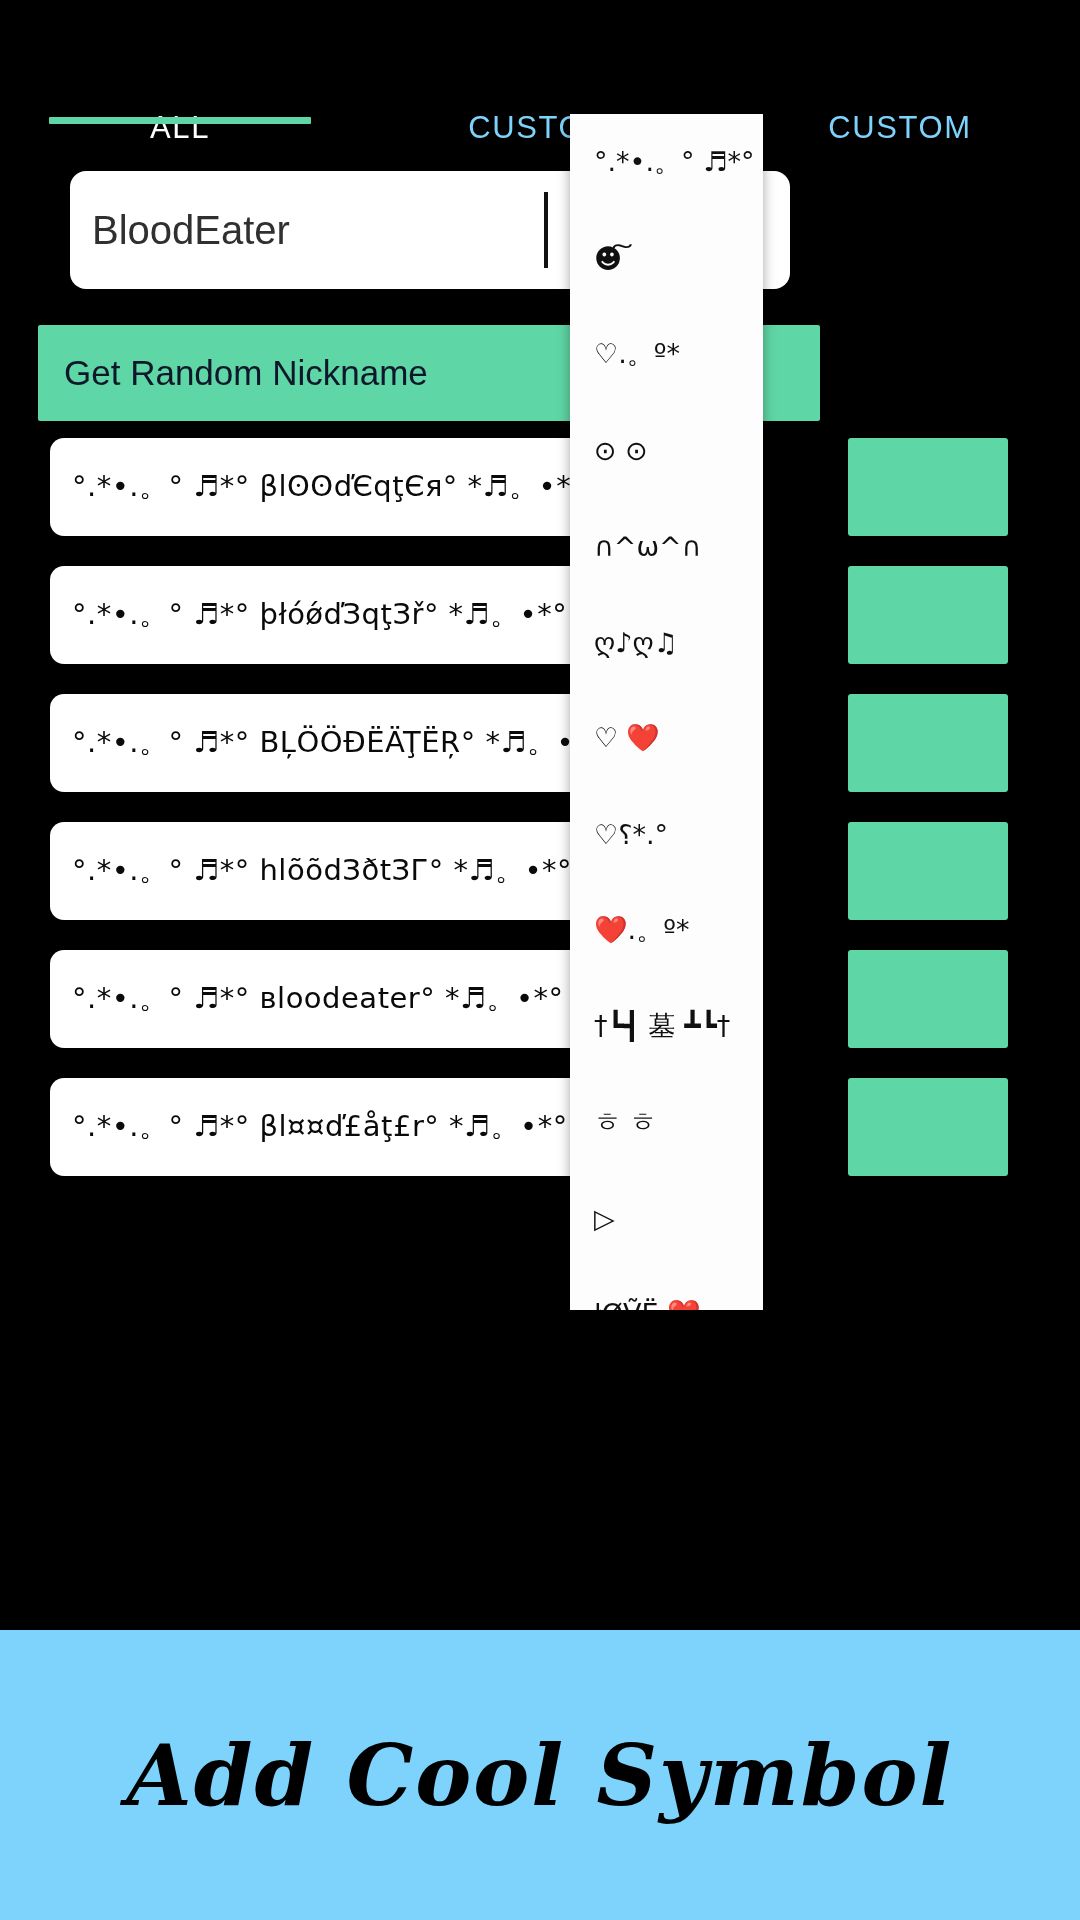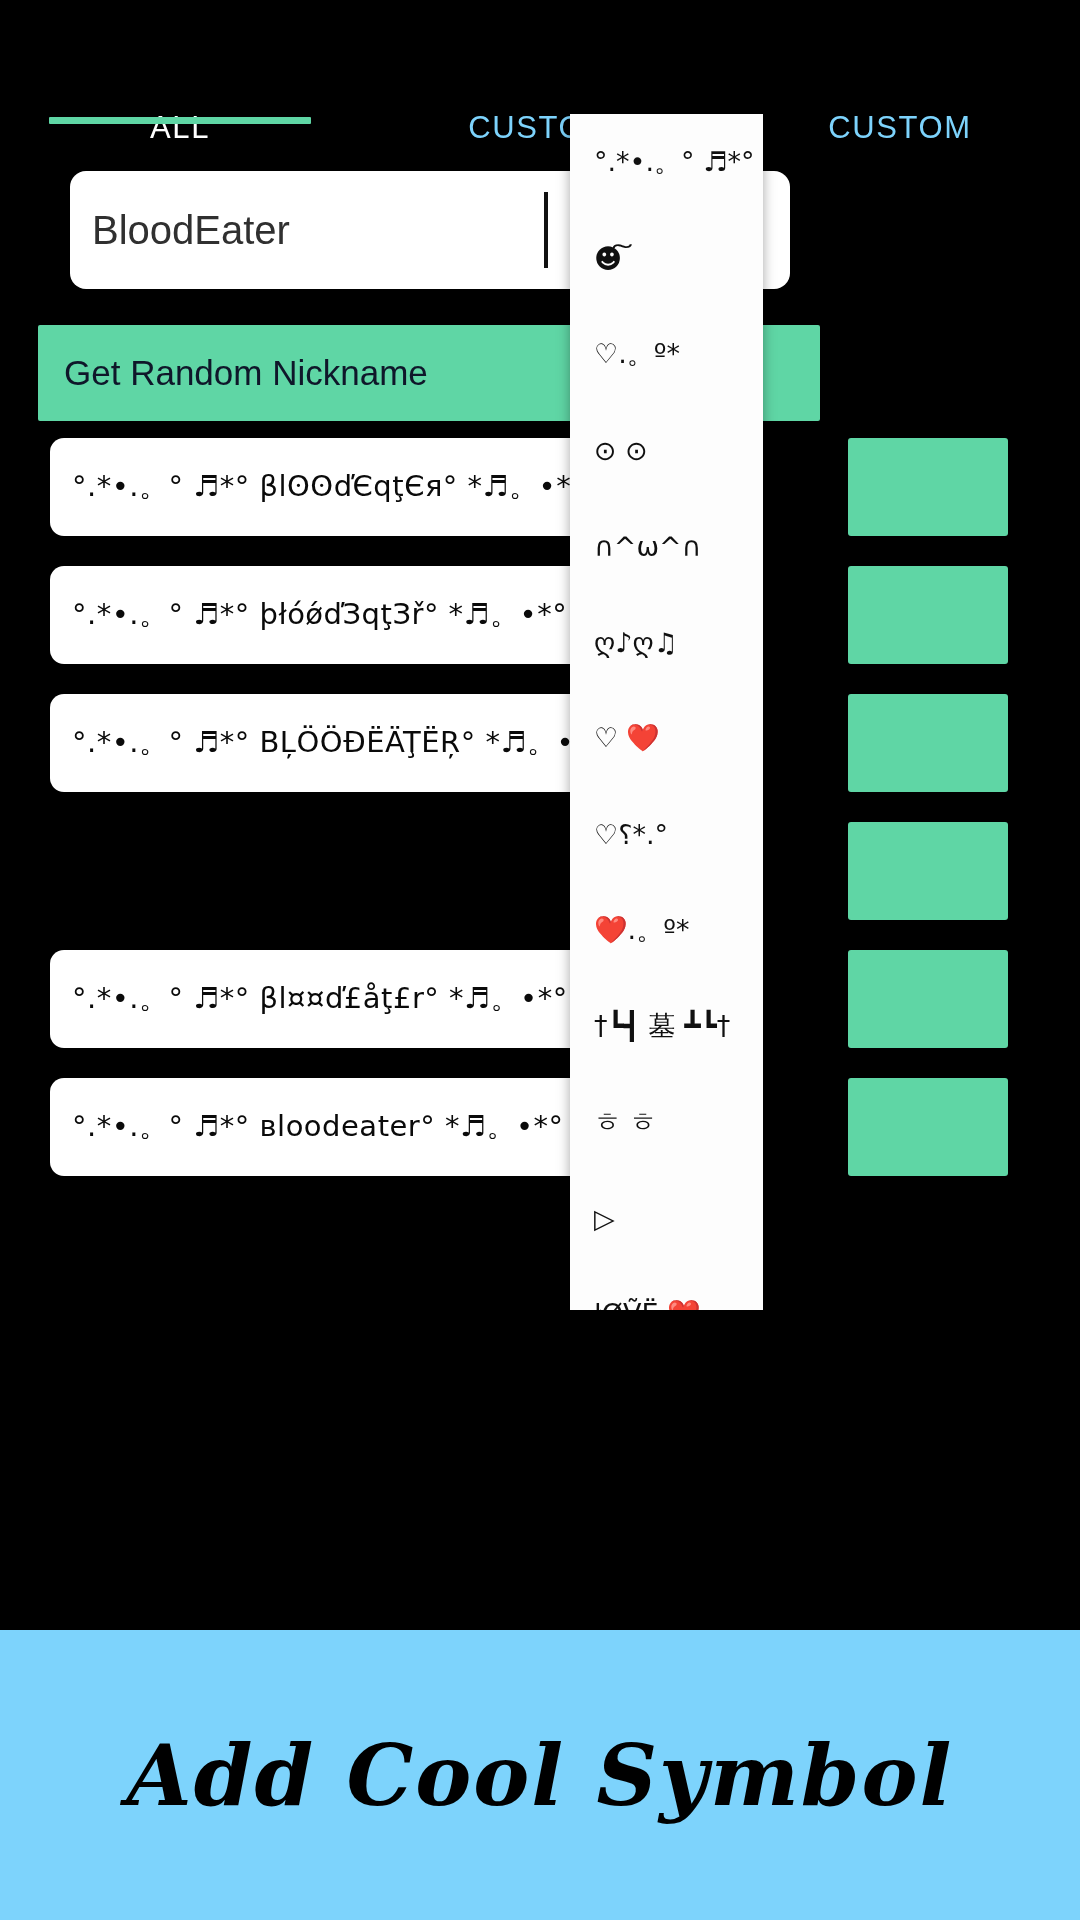--- a/index.html
+++ b/index.html
@@ -248,31 +248,34 @@
       </div>
     </div>
     <div class="nick-row">
       <div class="nick-copy"></div>
       <div class="nick-card">
         <span class="nick-text">°.*•.。° ♬*°  BĻÖÖĐЁÄŢЁŖ°  *♬。•*°</span>
       </div>
     </div>
     <div class="nick-row">
       <div class="nick-copy"></div>
+      <div class="nick-card">
+        <span class="nick-text">°.*•.。° ♬*°  һlõõdЗðtЗГ°  *♬。•*°</span>
+      </div>
+    </div>
+    <div class="nick-row">
+      <div class="nick-copy"></div>
+      <div class="nick-card">
+        <span class="nick-text">°.*•.。° ♬*°  вloodeater°  *♬。•*°</span>
+      </div>
     </div>
     <div class="nick-row">
       <div class="nick-copy"></div>
       <div class="nick-card">
         <span class="nick-text">°.*•.。° ♬*°  βl¤¤ď£åţ£r°  *♬。•*°</span>
-      </div>
-    </div>
-    <div class="nick-row">
-      <div class="nick-copy"></div>
-      <div class="nick-card">
-        <span class="nick-text">°.*•.。° ♬*°  вloodeater°  *♬。•*°</span>
       </div>
     </div>
   </div>
 
   <div id="symbol-dropdown">
     <div class="symbol-item">
         <span>°.*•.。° ♬*°</span>
       </div>
     <div class="symbol-item">
         <span>☻͠</span>

